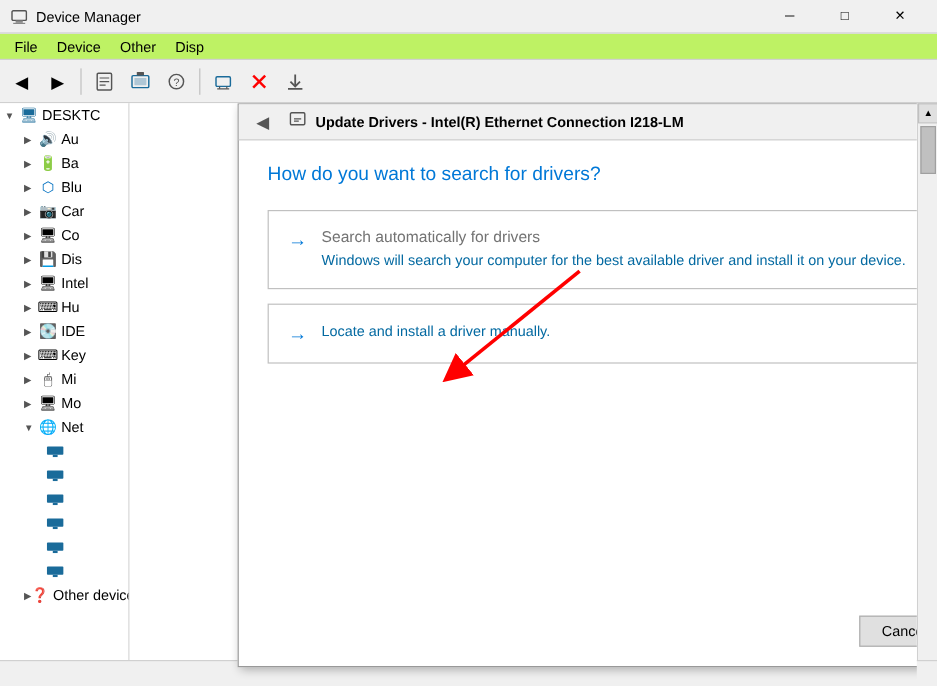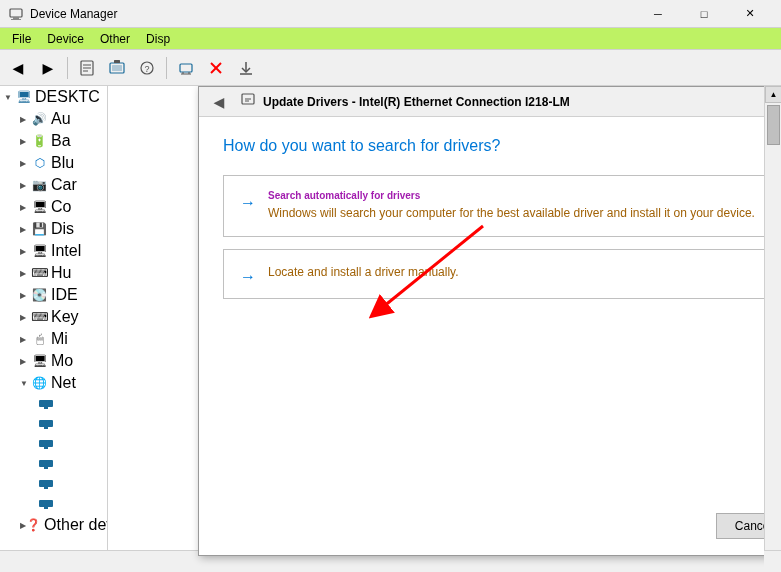--- a/index.html
+++ b/index.html
@@ -131,21 +131,21 @@
     .tree-item .node-icon {
       width: 16px;
       height: 16px;
       margin-right: 3px;
       display: flex;
       align-items: center;
       justify-content: center;
       font-size: 12px;
     }
     .tree-item .label {
-      font-size: 16px;
+      font-size: 12px;
     }
 
     
     .icon-computer { color: #1a6b9a; }
 
     
     .dialog-overlay {
       position: absolute;
       top: 0;
       left: 90px;
@@ -206,28 +206,28 @@
       align-items: flex-start;
       gap: 12px;
     }
     .option-arrow {
       color: #0078d7;
       font-size: 16px;
       margin-top: 2px;
     }
     .option-text-block { flex: 1; }
     .option-title {
-      color: #a21caf;
-      font-size: 10px;
-      font-weight: 700;
+      color: #737373;
+      font-size: 13px;
+      font-weight: 400;
       margin-bottom: 4px;
     }
     .option-desc {
       font-size: 12px;
-      color: #a16207;
+      color: #0369a1;
       line-height: 1.4;
     }
 
     
     .dialog-footer {
       position: absolute;
       bottom: 16px;
       right: 16px;
     }
     .cancel-btn {

